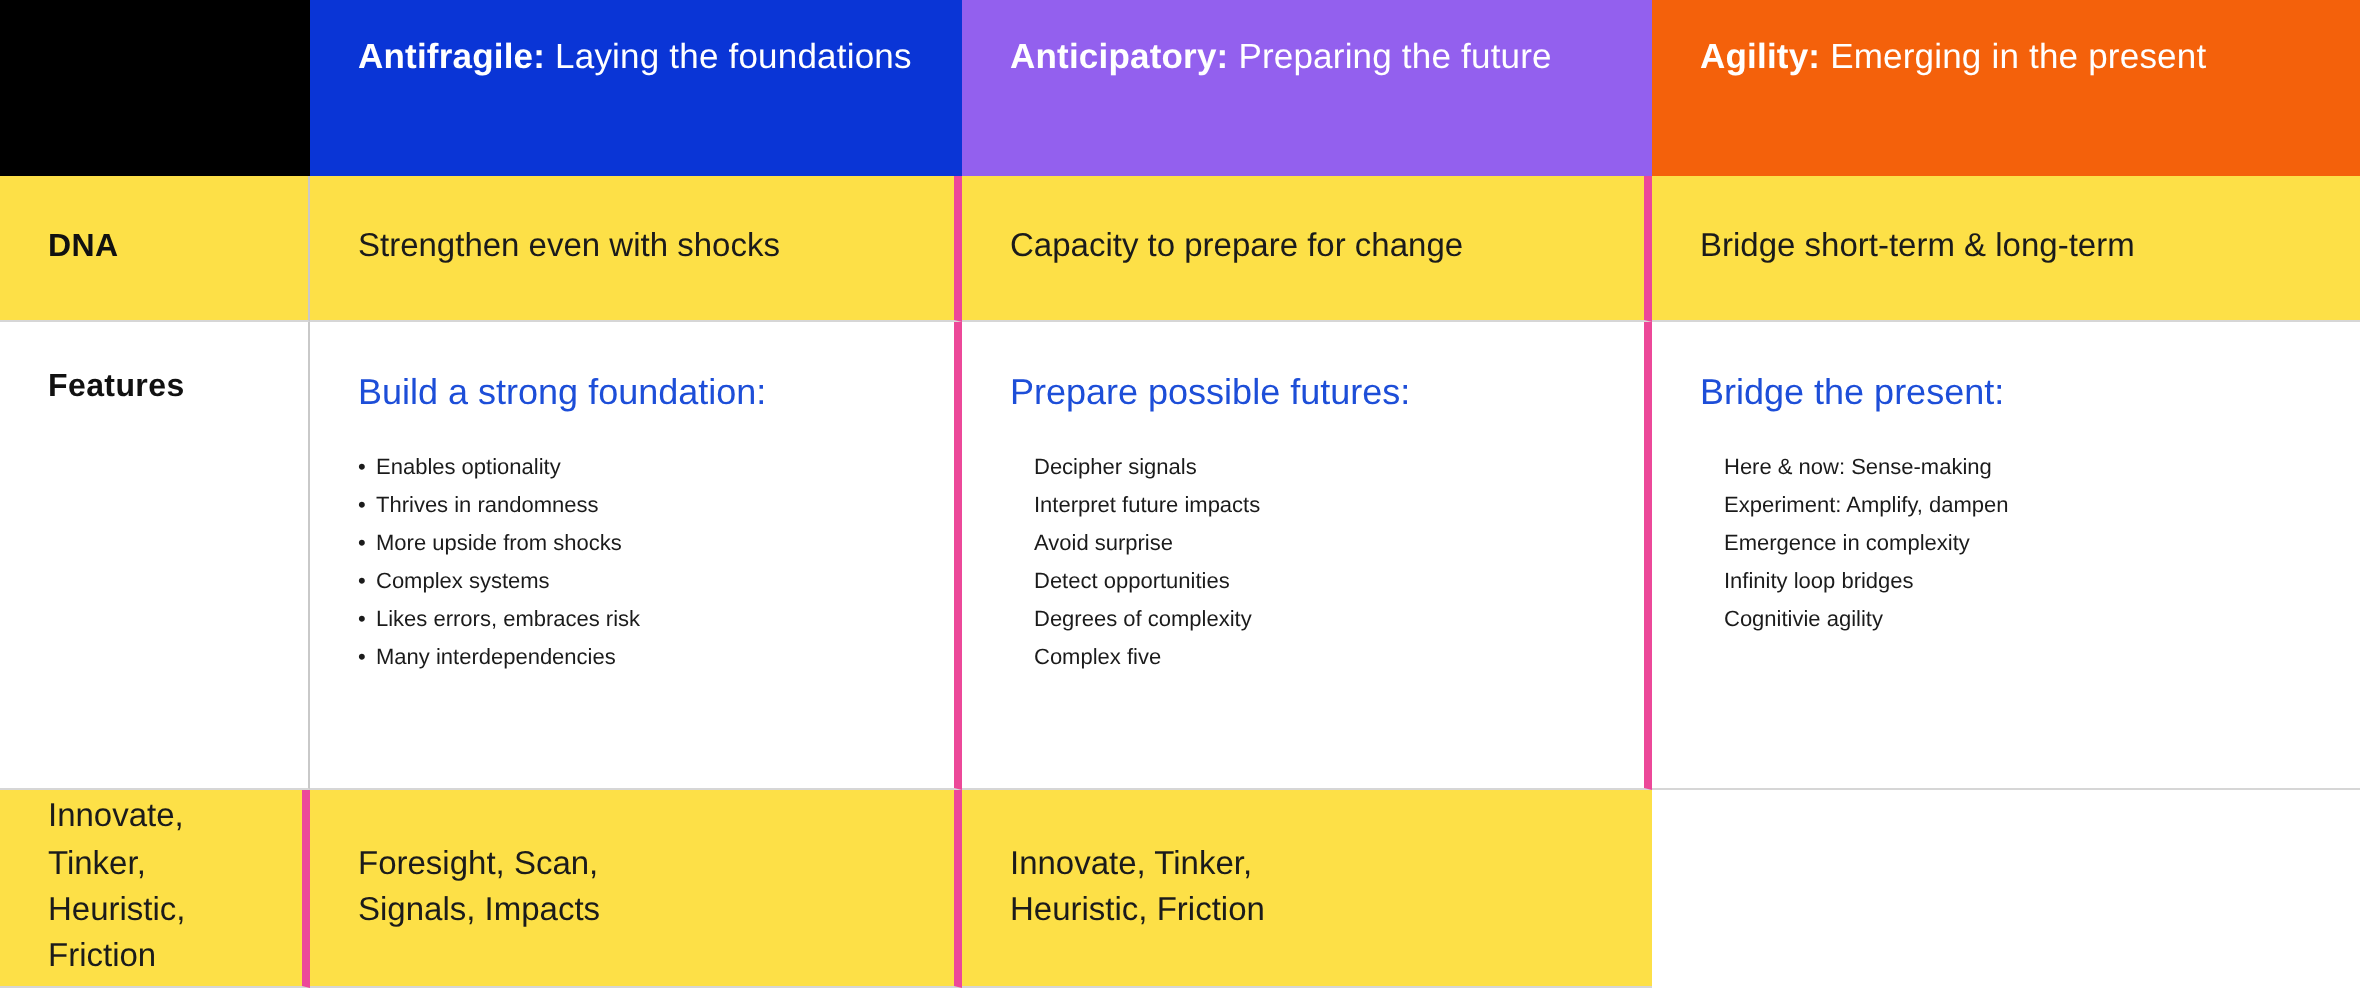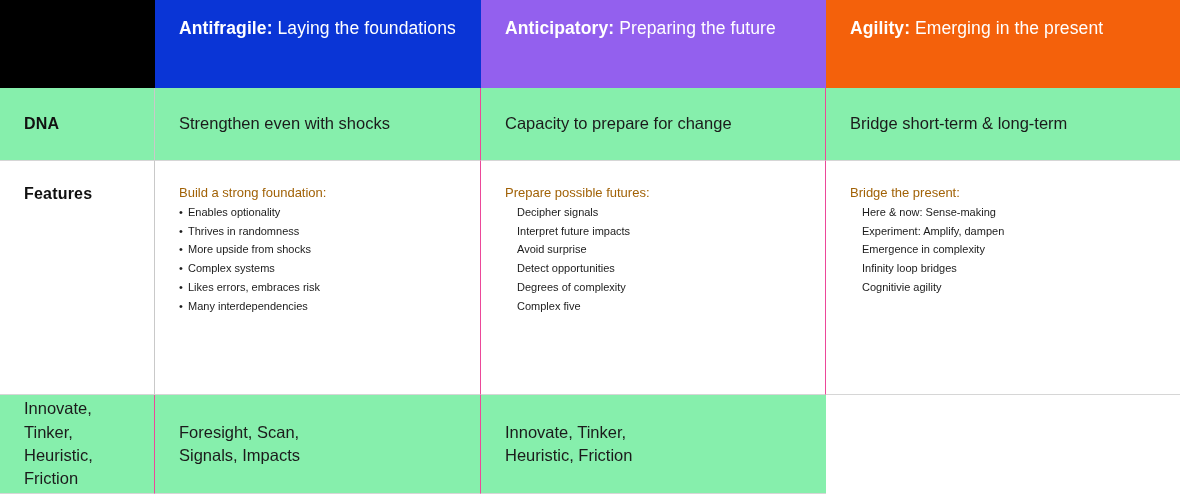--- a/index.html
+++ b/index.html
@@ -44,48 +44,48 @@
   .hdr .rest { font-weight: 400; }
 
   
   .rowlabel {
     font-weight: 700;
     font-size: 16px;
     letter-spacing: 0.2px;
     padding-left: 24px;
     color: #111111;
   }
-  .shaded { background: #86efac; }
+  .shaded { background: #fde047; }
   .plain  { background: #ffffff; }
 
   
   .sep-right { border-right: 1px solid #c9c9c9; }
   
-  .vline { border-right: 1px solid #ec4899; }
+  .vline { border-right: 4px solid #ec4899; }
   .hline-bot { border-bottom: 1px solid #d6d6d6; }
 
   .mid { display: flex; align-items: center; }
 
   .body-text {
     font-size: 16.5px;
     line-height: 1.32;
     color: #1b1b1b;
     font-weight: 400;
   }
   .pad-dna { padding: 0 22px 0 24px; }
 
   
   .feat {
     padding: 24px 18px 0 24px;
   }
   .feat .heading {
-    font-size: 13px;
+    font-size: 18px;
     line-height: 1.28;
-    margin-bottom: 1px;
-    color: #a16207;
+    margin-bottom: 17px;
+    color: #1d4ed8;
   }
   .feat ul {
     list-style: none;
     margin: 0;
     padding: 0;
   }
   .feat li {
     font-size: 11px;
     line-height: 1.72;
     color: #1b1b1b;

